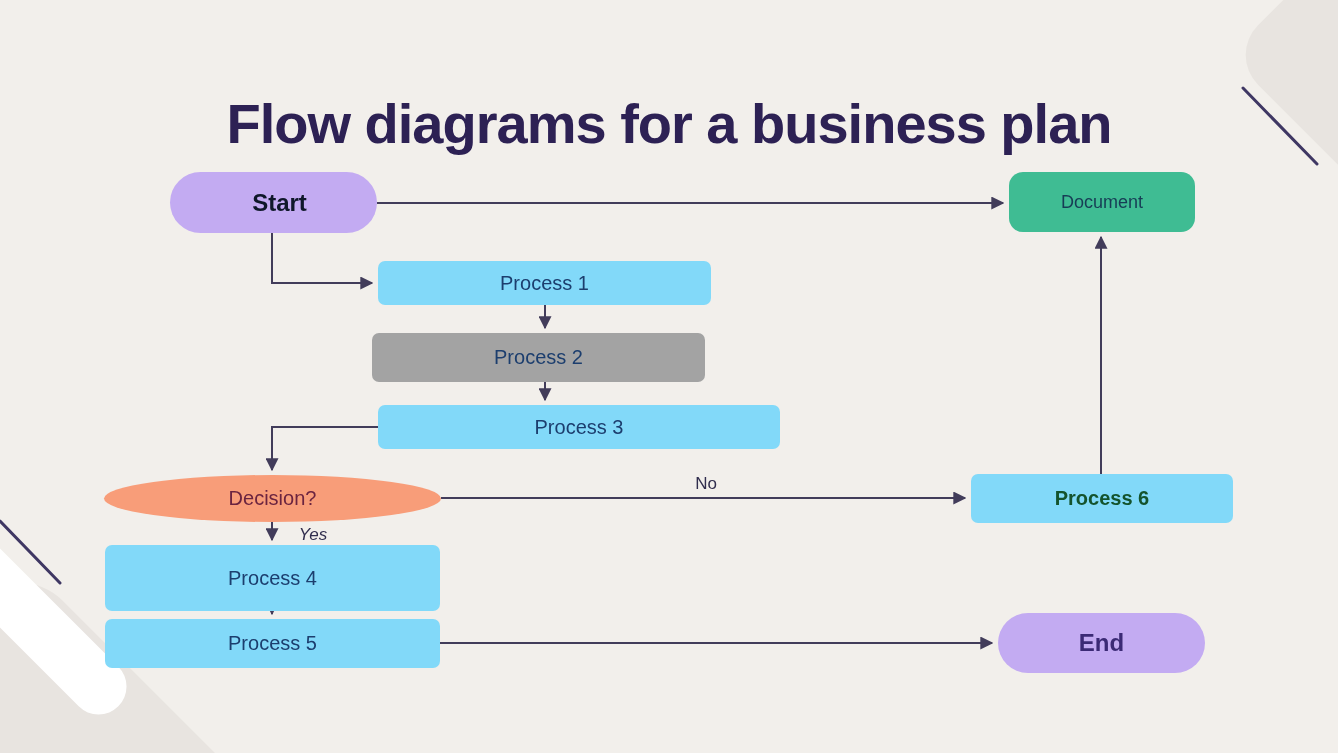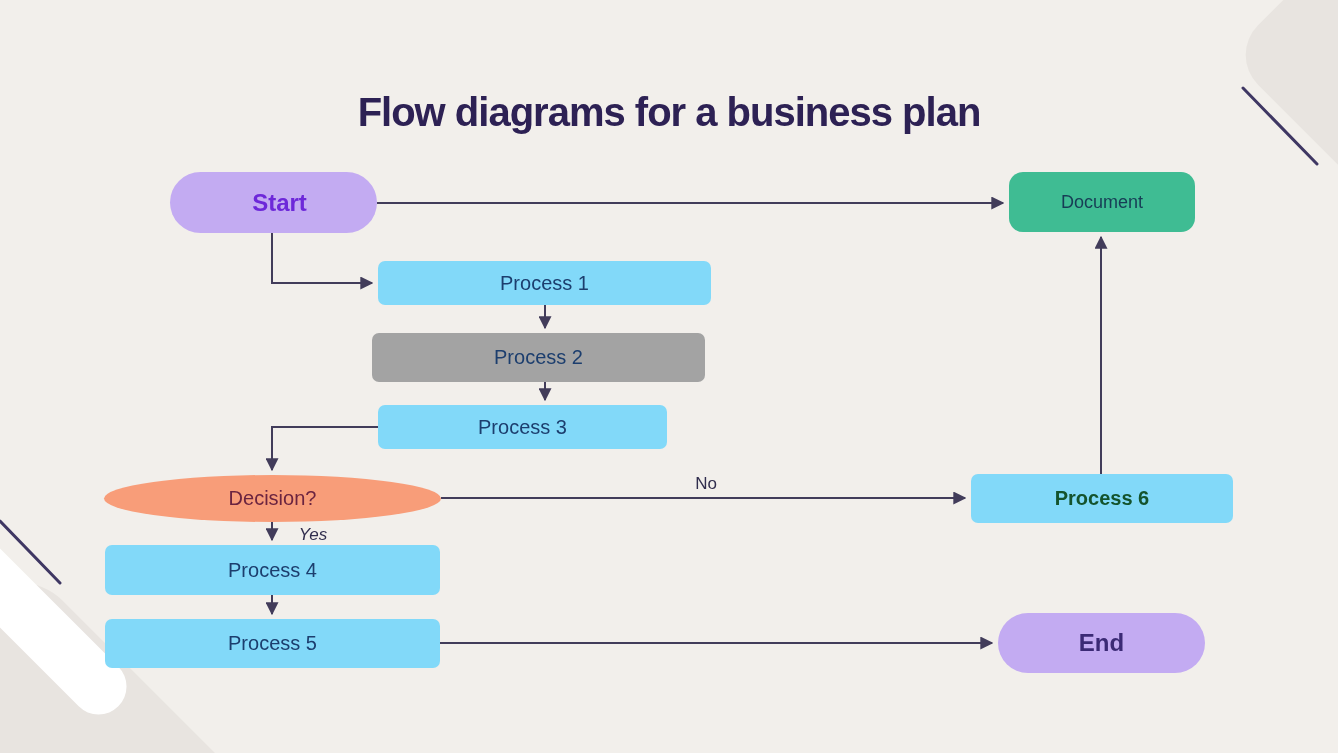--- a/index.html
+++ b/index.html
@@ -22,23 +22,23 @@
     left:-190px;top:645px;width:420px;height:420px;
     background:#e8e4e0;border-radius:60px;transform:rotate(45deg);
   }
   .capsule-bl{
     left:-78px;top:597px;width:230px;height:56px;
     background:#ffffff;border-radius:28px;transform:rotate(45deg);
   }
   .decor-lines{position:absolute;left:0;top:0;pointer-events:none;}
   
   .page-title{
-    position:absolute;left:0;right:0;top:82px;
+    position:absolute;left:0;right:0;top:94px;
     text-align:center;
-    font-size:40px;font-weight:bold;letter-spacing:-1px;
+    font-size:56px;font-weight:bold;letter-spacing:-1px;
     color:#2d2154;
     line-height:60px;
     margin:0;
   }
   
   #edges-svg{position:absolute;left:0;top:0;}
   #nodes-layer,#labels-layer{position:absolute;left:0;top:0;width:0;height:0;}
   .node{
     position:absolute;
     display:flex;align-items:center;justify-content:center;
@@ -84,41 +84,41 @@
       <path d="M378 427 L272 427 L272 470" fill="none" stroke="#423c5a" stroke-width="2" marker-end="url(#arrowhead)"></path>
       <path d="M441 498 L965 498" fill="none" stroke="#423c5a" stroke-width="2" marker-end="url(#arrowhead)"></path>
       <path d="M272 522 L272 540" fill="none" stroke="#423c5a" stroke-width="2" marker-end="url(#arrowhead)"></path>
       <path d="M272 594 L272 614" fill="none" stroke="#423c5a" stroke-width="2" marker-end="url(#arrowhead)"></path>
       <path d="M440 643 L992 643" fill="none" stroke="#423c5a" stroke-width="2" marker-end="url(#arrowhead)"></path>
       <path d="M1101 474 L1101 237" fill="none" stroke="#423c5a" stroke-width="2" marker-end="url(#arrowhead)"></path>
     </svg>
 
   <div id="nodes-layer">
       <div class="node pill" style="left: 170px; top: 172px; width: 207px; height: 61px; background: rgb(195, 171, 242);">
-        <span style="color: #6d28d9; margin-left: 12px;">Start</span>
+        <span style="color: #0f172a; margin-left: 12px;">Start</span>
       </div>
       <div class="node rounded" style="left: 1009px; top: 172px; width: 186px; height: 60px; background: rgb(63, 188, 147);">
         <span style="color: rgb(23, 60, 85);">Document</span>
       </div>
       <div class="node rect" style="left: 378px; top: 261px; width: 333px; height: 44px; background: rgb(130, 217, 249);">
         <span style="color: rgb(28, 62, 110);">Process 1</span>
       </div>
       <div class="node rect" style="left: 372px; top: 333px; width: 333px; height: 49px; background: #a3a3a3;">
         <span style="color: rgb(28, 62, 110);">Process 2</span>
       </div>
-      <div class="node rect" style="left: 378px; top: 405px; width: 289px; height: 44px; background: rgb(130, 217, 249);">
+      <div class="node rect" style="left: 378px; top: 405px; width: 402px; height: 44px; background: rgb(130, 217, 249);">
         <span style="color: rgb(28, 62, 110);">Process 3</span>
       </div>
       <div class="node ellipse" style="left: 104px; top: 475px; width: 337px; height: 47px; background: rgb(248, 157, 121);">
         <span style="color: rgb(107, 36, 64);">Decision?</span>
       </div>
       <div class="node rect" style="left: 971px; top: 474px; width: 262px; height: 49px; background: rgb(130, 217, 249);">
         <span style="color: #14532d; font-weight: bold;">Process 6</span>
       </div>
-      <div class="node rect" style="left: 105px; top: 545px; width: 335px; height: 50px; background: rgb(130, 217, 249);">
+      <div class="node rect" style="left: 105px; top: 545px; width: 335px; height: 66px; background: rgb(130, 217, 249);">
         <span style="color: rgb(28, 62, 110);">Process 4</span>
       </div>
       <div class="node rect" style="left: 105px; top: 619px; width: 335px; height: 49px; background: rgb(130, 217, 249);">
         <span style="color: rgb(28, 62, 110);">Process 5</span>
       </div>
       <div class="node pill" style="left: 998px; top: 613px; width: 207px; height: 60px; background: rgb(195, 171, 242);">
         <span style="color: rgb(59, 42, 117);">End</span>
       </div>
     </div>
   <div id="labels-layer">

